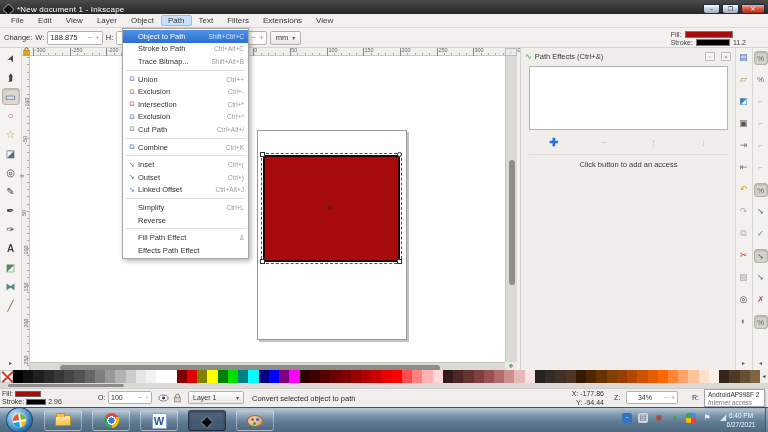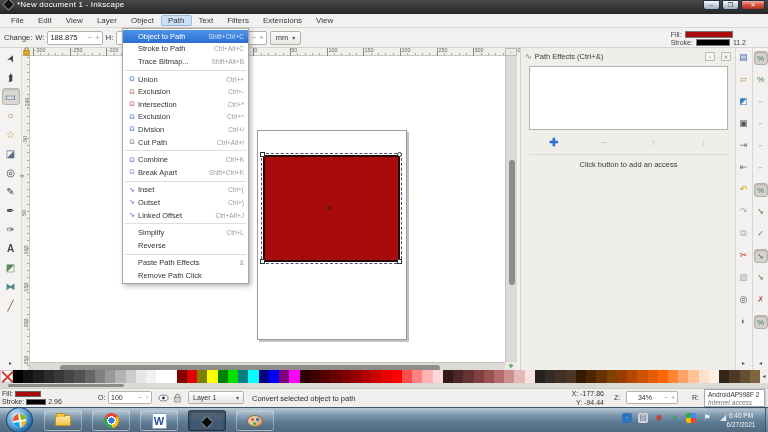--- a/index.html
+++ b/index.html
@@ -1,21 +1,21 @@
 <!DOCTYPE html>
 <html><head>
 <meta charset="utf-8">
 <style>
   * { margin:0; padding:0; box-sizing:border-box; }
   html,body { width:768px; height:432px; overflow:hidden; }
   body { font-family:"Liberation Sans", sans-serif; position:relative; background:#f0efed; font-size:8px; color:#333; }
 
   
   #titlebar { position:absolute; left:0; top:0; width:768px; height:14px;
-    background:linear-gradient(#4a4a4a,#262626); color:#fff; display:flex; align-items:flex-start; }
+    background:linear-gradient(#4a4a4a,#262626); color:#fff; display:flex; align-items:flex-end; }
   #title-icon { width:9px; height:9px; margin:0 4px 0 4px; background:#111; border:1px solid #888;
     transform:rotate(45deg); border-radius:2px; }
   #title-text { font-size:8px; letter-spacing:.2px; }
   #win-btns { margin-left:auto; display:flex; gap:2px; padding-right:3px; }
   .winbtn { width:17px; height:10px; border:1px solid #1c2e44; border-radius:0 0 3px 3px;
     background:linear-gradient(#fdfdfd,#cfd8e2 40%,#9fb0c1); font-size:6px; line-height:8px; text-align:center; color:#333; }
   .winbtn.close { width:24px; background:linear-gradient(#f5b1a5,#d9614c 40%,#b02c17); color:#fff; }
 
   
   #menubar { position:absolute; left:0; top:14px; width:768px; height:14px; background:#f2f1ef;
@@ -537,40 +537,30 @@
       <span class="pm-ic" style="color: rgb(198, 106, 106);">⧉</span>
       <span class="pm-lab">Intersection</span>
       <span class="pm-sc">Ctrl+*</span>
     </div>
     <div class="pm-row">
       <span class="pm-ic" style="color: rgb(91, 127, 212);">⧉</span>
       <span class="pm-lab">Exclusion</span>
       <span class="pm-sc">Ctrl+^</span>
     </div>
     <div class="pm-row">
-      <span class="pm-ic" style="color: rgb(91, 127, 212);">⧉</span>
-      <span class="pm-lab">Division</span>
-      <span class="pm-sc">Ctrl+/</span>
-    </div>
-    <div class="pm-row">
       <span class="pm-ic" style="color: rgb(136, 136, 136);">⧉</span>
       <span class="pm-lab">Cut Path</span>
       <span class="pm-sc">Ctrl+Alt+/</span>
     </div>
     <div class="pm-sep"></div>
     <div class="pm-row">
       <span class="pm-ic" style="color: rgb(91, 127, 212);">⧉</span>
       <span class="pm-lab">Combine</span>
       <span class="pm-sc">Ctrl+K</span>
     </div>
-    <div class="pm-row">
-      <span class="pm-ic" style="color: rgb(136, 153, 221);">⧉</span>
-      <span class="pm-lab">Break Apart</span>
-      <span class="pm-sc">Shift+Ctrl+K</span>
-    </div>
     <div class="pm-sep"></div>
     <div class="pm-row">
       <span class="pm-ic" style="color: rgb(74, 111, 212);">➘</span>
       <span class="pm-lab">Inset</span>
       <span class="pm-sc">Ctrl+(</span>
     </div>
     <div class="pm-row">
       <span class="pm-ic" style="color: rgb(74, 111, 212);">➘</span>
       <span class="pm-lab">Outset</span>
       <span class="pm-sc">Ctrl+)</span>
@@ -587,21 +577,21 @@
       <span class="pm-sc">Ctrl+L</span>
     </div>
     <div class="pm-row">
       <span class="pm-ic"></span>
       <span class="pm-lab">Reverse</span>
       <span class="pm-sc"></span>
     </div>
     <div class="pm-sep"></div>
     <div class="pm-row">
       <span class="pm-ic"></span>
-      <span class="pm-lab">Paste Path Effects</span>
+      <span class="pm-lab">Fill Path Effect</span>
       <span class="pm-sc">&amp;</span>
     </div>
     <div class="pm-row">
       <span class="pm-ic"></span>
-      <span class="pm-lab">Remove Path Click</span>
+      <span class="pm-lab">Effects Path Effect</span>
       <span class="pm-sc"></span>
     </div>
   </div>
 
 </body></html>

